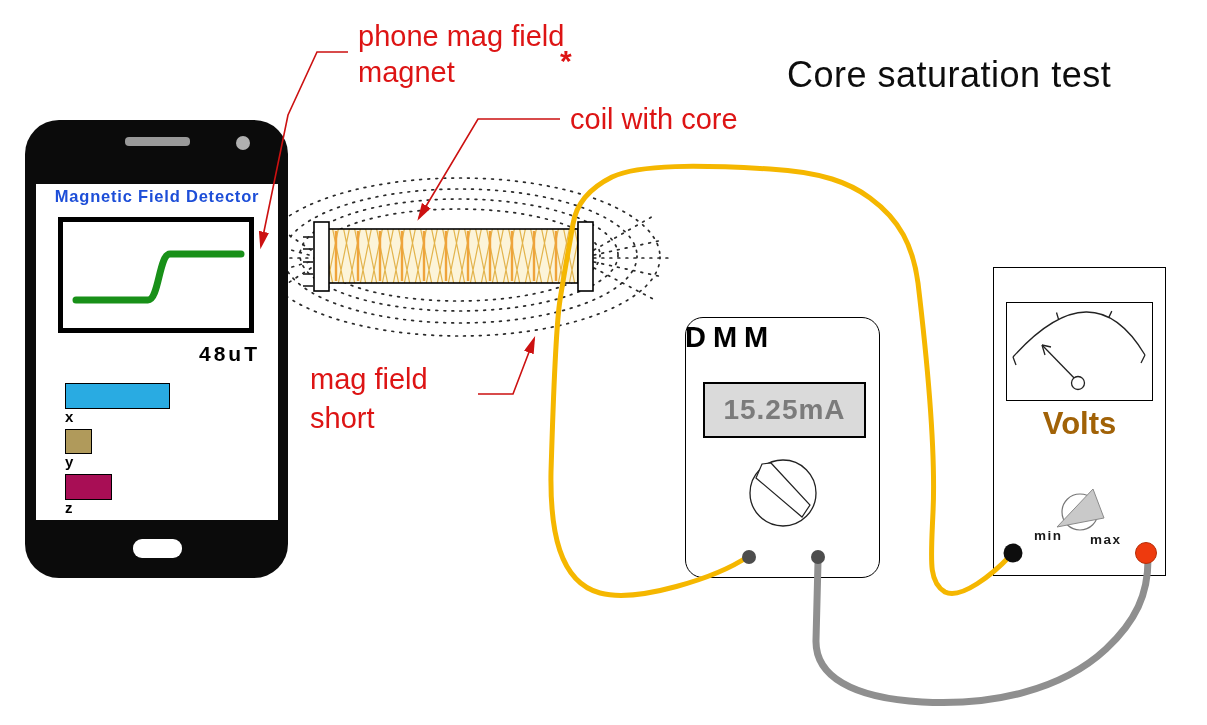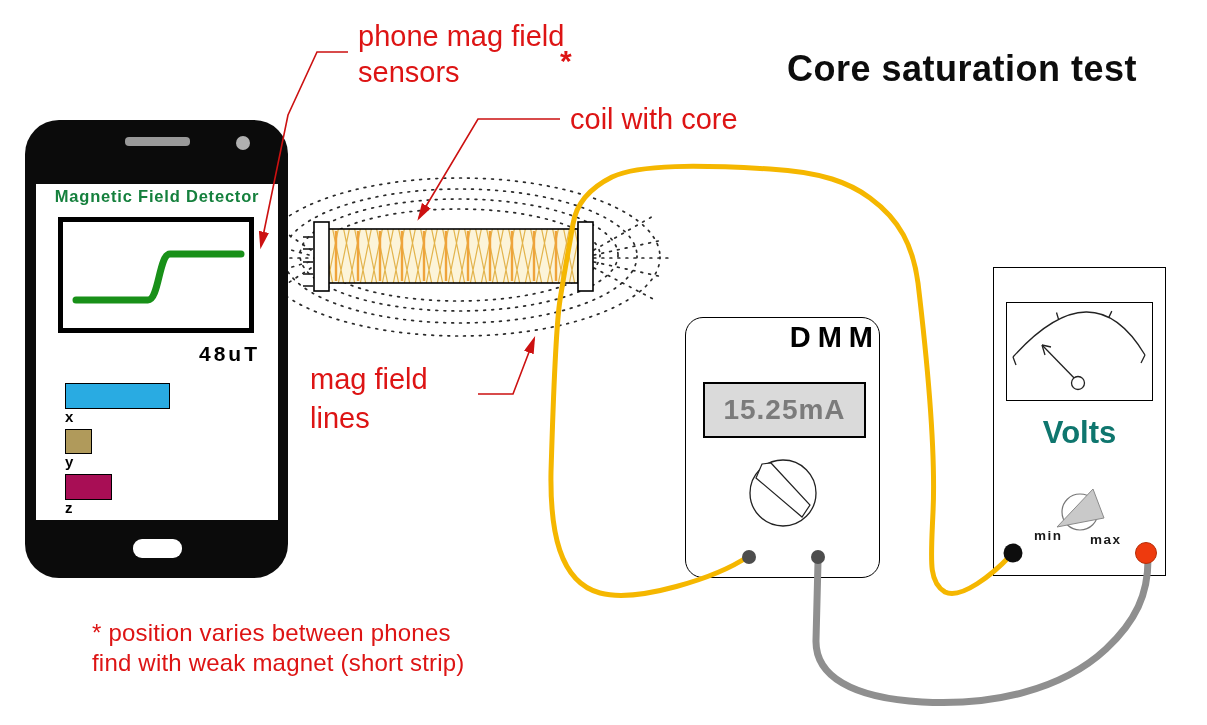--- a/index.html
+++ b/index.html
@@ -11,53 +11,53 @@
   #fg-svg{z-index:3;}
   .z2{z-index:2;}
   .z4{z-index:4;}
 
   
   .phone-body{left:25px;top:120px;width:263px;height:458px;background:#0b0b0b;border-radius:34px;}
   .phone-speaker{left:125px;top:137px;width:65px;height:9px;background:#999;border-radius:4px;}
   .phone-camera{left:236px;top:136px;width:14px;height:14px;background:#b0b0b0;border-radius:50%;}
   .phone-screen{left:36px;top:184px;width:242px;height:336px;background:#fff;}
   .app-title{left:36px;top:187px;width:242px;text-align:center;font-weight:bold;font-size:16.5px;
-             letter-spacing:0.8px;color:#15803d;}
+             letter-spacing:0.8px;color:#1d4ed8;}
   .graph-box{left:58px;top:217px;width:196px;height:116px;border:5px solid #000;background:#fff;box-sizing:border-box;}
   .reading{left:150px;top:342px;width:110px;text-align:right;font-weight:bold;font-size:21px;
            letter-spacing:3px;color:#000;}
   .bar{border:1px solid #000;box-sizing:border-box;}
   .bar-label{font-weight:bold;font-size:15px;color:#000;line-height:16px;}
 
   .home-btn{left:133px;top:539px;width:49px;height:19px;background:#fff;border-radius:9px;}
 
   
   .dmm-box{left:685px;top:317px;width:195px;height:261px;background:#fff;border:1.6px solid #000;
            border-radius:18px;box-sizing:border-box;}
-  .dmm-title{left:685px;top:321px;width:195px;text-align:right;font-weight:bold;font-size:29px;
+  .dmm-title{left:685px;top:321px;width:195px;text-align:left;font-weight:bold;font-size:29px;
              letter-spacing:7px;color:#000;}
   .dmm-display{left:703px;top:382px;width:163px;height:56px;background:#dadada;border:2px solid #000;
                box-sizing:border-box;}
   .dmm-display-text{left:703px;top:382px;width:163px;height:56px;line-height:56px;text-align:center;
                font-weight:bold;font-size:28px;letter-spacing:1px;color:#7b7b7b;}
 
   
   .volts-box{left:993px;top:267px;width:173px;height:309px;background:#fff;border:1.6px solid #000;box-sizing:border-box;}
   .volts-face{left:1006px;top:302px;width:147px;height:99px;background:#fff;border:1.3px solid #000;box-sizing:border-box;}
-  .volts-title{left:993px;top:406px;width:173px;text-align:center;font-weight:bold;font-size:31px;color:#0f766e;margin-top:9px;}
+  .volts-title{left:993px;top:406px;width:173px;text-align:center;font-weight:bold;font-size:31px;color:#a16207;}
   .knob-label{font-weight:bold;font-size:13.5px;letter-spacing:1.5px;color:#1a1a1a;}
 
   
   .red-note{color:#dd1414;}
   .sensors-label{left:358px;top:18px;font-size:29px;line-height:36px;}
   .asterisk{left:560px;top:44px;font-size:30px;font-weight:bold;}
   .coil-label{left:570px;top:103px;font-size:29px;text-align:right;}
   .fieldlines-label{left:310px;top:360px;width:150px;font-size:29px;line-height:39px;}
   .footnote{left:92px;top:618px;font-size:24px;line-height:30px;letter-spacing:0.2px;}
-  .main-title{left:787px;top:48px;font-size:36px;font-weight:bold;color:#0d0d0d;letter-spacing:0.5px;}
+  .main-title{left:787px;top:54px;font-size:36px;font-weight:normal;color:#0d0d0d;letter-spacing:0.5px;}
 </style>
 </head>
 <body>
 
 <div id="canvas">
 
   <svg id="bg-svg" class="layer" width="1207" height="725" viewBox="0 0 1207 725">
     <g stroke="#2a2a2a" stroke-width="1.7" fill="none" stroke-dasharray="1.8 6.2" stroke-linecap="round">
       <ellipse cx="460" cy="257" rx="200" ry="79"></ellipse>
       <ellipse cx="460" cy="256" rx="177" ry="67"></ellipse>
@@ -179,27 +179,23 @@
 
     <g stroke="#cc1111" stroke-width="1.6" fill="none">
       <path d="M348,52 L317,52 L288,115 L261,246" marker-end="url(#arr)"></path>
       <path d="M560,119 L478,119 L419,218" marker-end="url(#arr)"></path>
       <path d="M478,394 L513,394 L534,339" marker-end="url(#arr)"></path>
     </g>
   </svg>
 
   <div class="abs z4 red-note sensors-label">
     <div>phone mag field</div>
-    <div>sensors</div>
+    <div>magnet</div>
   </div>
   <div class="abs z4 red-note asterisk">*</div>
   <div class="abs z4 red-note coil-label">coil with core</div>
   <div class="abs z4 red-note fieldlines-label">
     <div>mag field</div>
-    <div>lines</div>
-  </div>
-  <div class="abs z4 red-note footnote">
-    <div>* position varies between phones</div>
-    <div>find with weak magnet (short strip)</div>
+    <div>short</div>
   </div>
   <div class="abs z4 main-title">Core saturation test</div>
 
 </div>
 
 </body></html>

